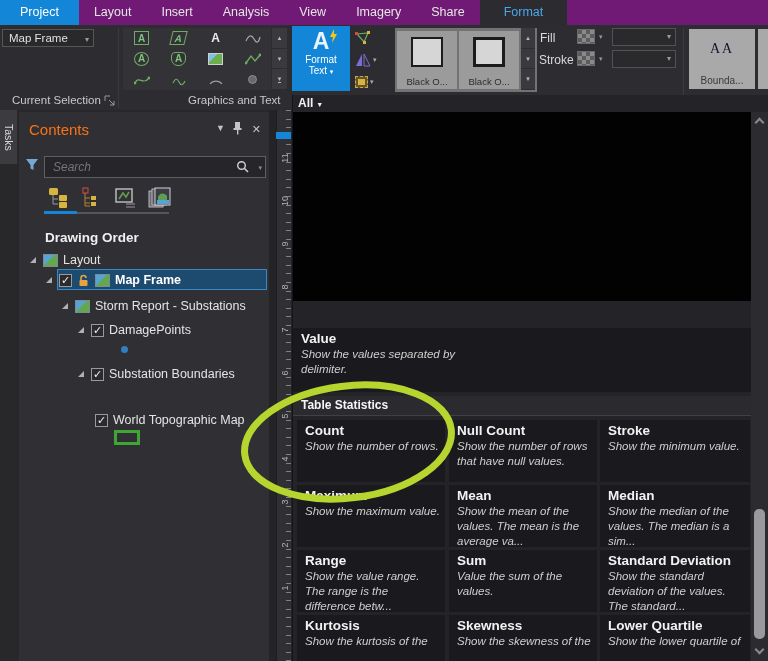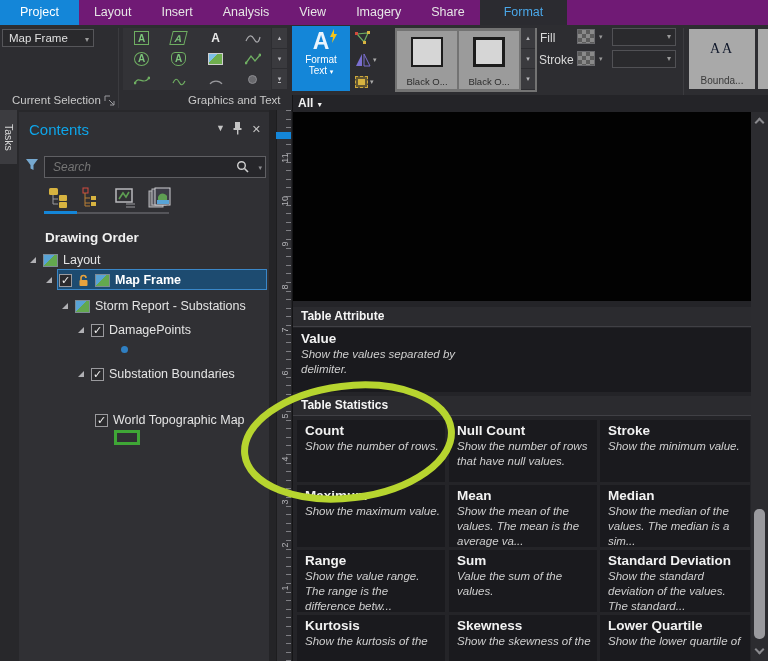--- a/index.html
+++ b/index.html
@@ -69,21 +69,21 @@
   .aaswatch { position:absolute; top:4px; width:66px; height:60px; background:#a9a9a9; }
   .aaswatch .aa { position:absolute; top:12px; left:0; right:0; text-align:center; font-family:"Liberation Serif",serif; font-size:14px; letter-spacing:2px; color:#0f172a; }
   .aaswatch .slbl { position:absolute; bottom:3px; left:0; right:0; text-align:center; font-size:10px; color:#3a3a3a; }
   
   .taskstab { position:absolute; left:0; top:110px; width:17px; height:54px; background:#3c3c40;
               display:flex; align-items:center; justify-content:center; }
   .taskstab span { writing-mode:vertical-rl; font-size:10.5px; color:#d6d6d6; }
   
   .contents { position:absolute; left:19px; top:112px; width:250px; height:549px; background:#303034; }
   .cp-head { position:absolute; left:0; top:0; right:0; height:34px; }
-  .cp-title { position:absolute; left:10px; top:9px; font-size:15px; color:#0ea5e9; }
+  .cp-title { position:absolute; left:10px; top:9px; font-size:15px; color:#f97316; }
   .cp-ic { position:absolute; top:11px; font-size:11px; color:#c4c4c4; cursor:default; }
   .searchbox { position:absolute; left:25px; top:44px; width:222px; height:22px; background:#26262a; border:1px solid #5f5f63; }
   .searchbox input { position:absolute; inset:0; background:transparent; border:none; outline:none;
                      font-style:italic; font-size:12px; color:#b4b4b4; padding:0 36px 0 8px; font-family:inherit; }
   .funnel { position:absolute; left:6px; top:46px; }
   .mag { position:absolute; right:16px; top:3px; }
   .sb-caret { position:absolute; right:3px; top:7px; font-size:7px; color:#8e8e92; }
   .viewtabs { position:absolute; left:25px; top:73px; height:30px; display:flex; gap:7px; }
   .vticon { width:27px; height:26px; display:flex; align-items:center; justify-content:center; }
   .vt-underline { position:absolute; left:25px; top:100px; width:125px; height:2px; background:#55555a; }
@@ -441,21 +441,20 @@
       <span>All</span><span class="cc" style="font-size:7px">▼</span>
     </div>
     <div class="dd-black"></div>
 
     <div class="dd-scroll">
       <span class="chev up"></span>
       <span class="dd-thumb"></span>
       <span class="chev down"></span>
     </div>
 
-    <div class="sechead" style="top:212px">Table Attribute</div>
     <div class="card" style="left:0; top:233px; width:458px; height:64px">
       <div class="ct">Value</div>
       <div class="cd" style="width:210px">Show the values separated by delimiter.</div>
     </div>
 
     <div class="sechead" style="top:301px">Table Statistics</div>
 
     <div class="card" style="left:4px; top:325px; width:148px; height:62px">
       <div class="ct">Count</div>
       <div class="cd">Show the number of rows.</div>

